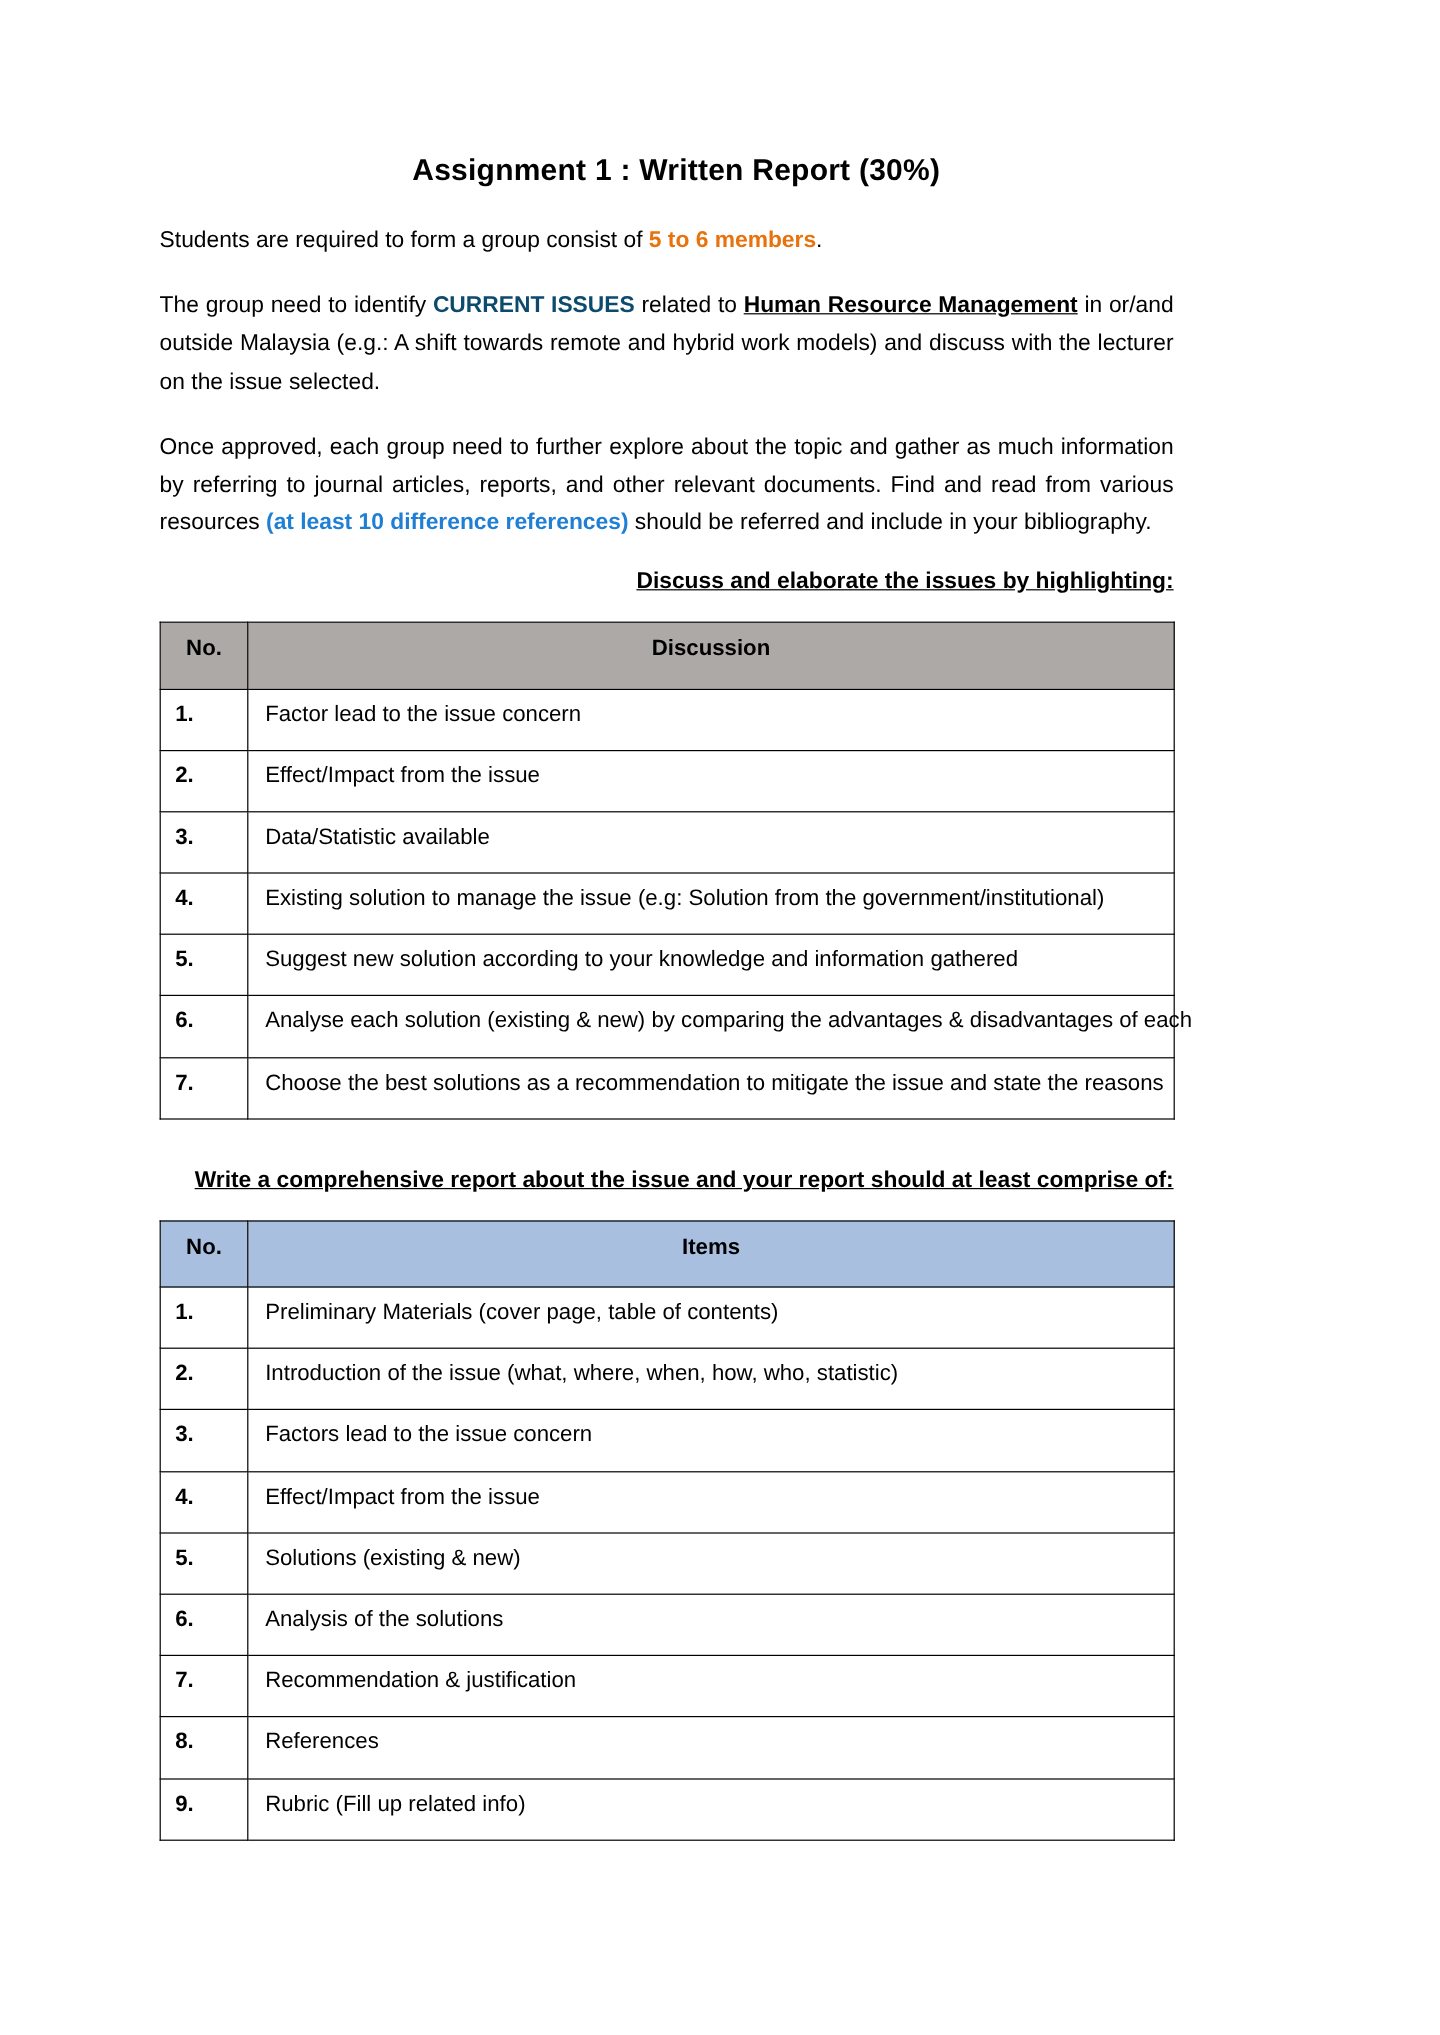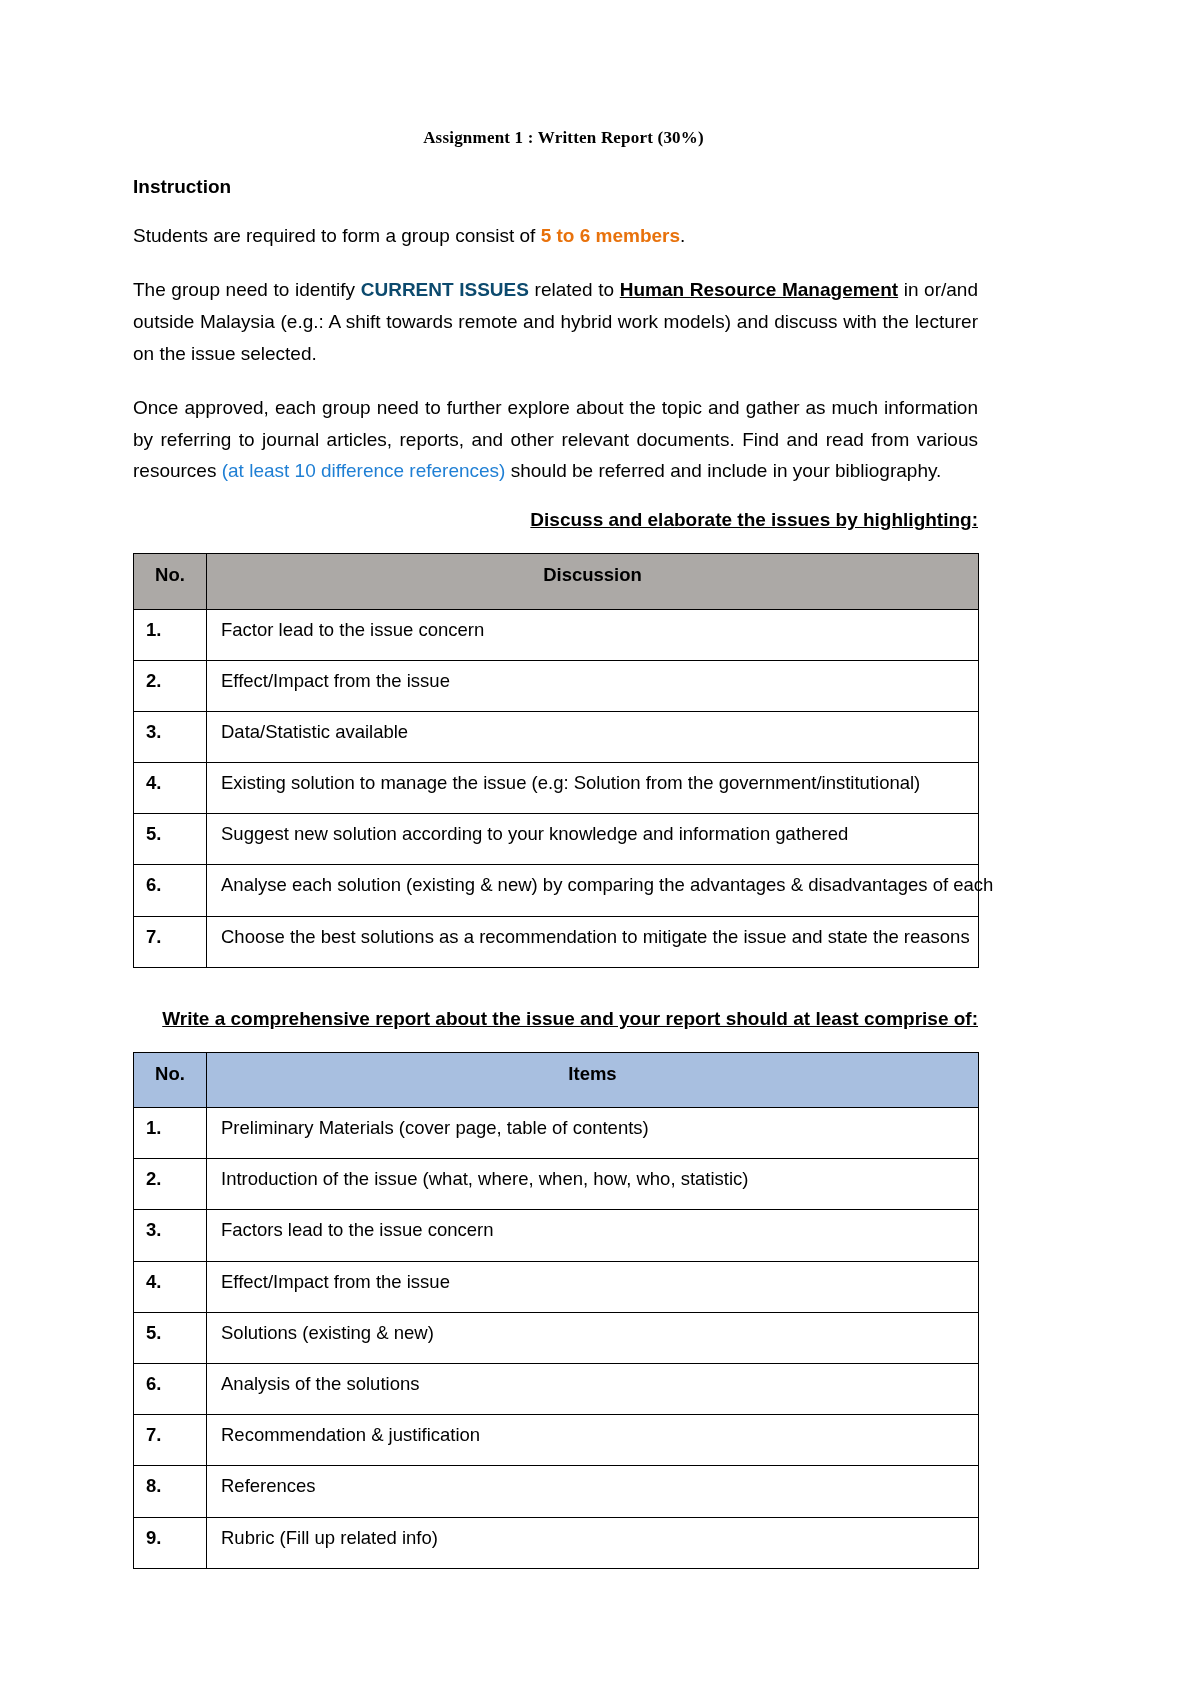--- a/index.html
+++ b/index.html
@@ -17,25 +17,24 @@
     height: 1696px;
     margin: 0 auto;
     background: #ffffff;
     box-sizing: border-box;
     padding: 128px 222px 0 133px;
     overflow: hidden;
   }
   .doc-title {
     text-align: center;
     font-weight: bold;
-    font-size: 17px;
+    font-size: 25px;
     letter-spacing: 0.2px;
     margin: 0 0 28px 0;
     padding-left: 16px;
-    font-family: Liberation Serif, serif;
   }
   .section-label {
     font-weight: bold;
     font-size: 19px;
     margin: 0 0 22px 0;
   }
   p.body-text {
     font-size: 19px;
     line-height: 1.68;
     margin: 0 0 22px 0;
@@ -52,21 +51,21 @@
   .red {
     color: #0c4a6e;
     font-weight: bold;
   }
   .bold {
     font-weight: bold;
     text-decoration: underline;
   }
   .blue {
     color: #1F7FD4;
-    font-weight: normal;
+    font-weight: bold;
     margin-top: 28px;
   }
   .underline-head {
     font-weight: bold;
     font-size: 19px;
     text-decoration: underline;
     margin: 0 0 10px 0;
     display: block;
     text-align: right;
   }
@@ -116,21 +115,20 @@
     height: 40px;
   }
 </style>
 </head>
 <body>
 
 <div class="page">
 
   <div class="doc-title">Assignment 1 : Written Report (30%)</div>
 
-  <div class="section-label">Instruction</div>
 
   <p class="body-text nojust"><span>Students are required to form a group consist of </span><span class="orange">5 to 6 members</span><span>.</span></p>
 
   <p class="body-text"><span>The group need to identify </span><span class="red">CURRENT ISSUES</span><span> related to </span><span class="bold">Human Resource Management</span><span> in or/and outside Malaysia (e.g.: A shift towards remote and hybrid work models) and discuss with the lecturer on the issue selected.</span></p>
 
   <p class="body-text"><span>Once approved, each group need to further explore about the topic and gather as much information by referring to journal articles, reports, and other relevant documents. Find and read from various resources </span><span class="blue">(at least 10 difference references)</span><span> should be referred and include in your bibliography.</span></p>
 
   <span class="underline-head">Discuss and elaborate the issues by highlighting:</span>
 
   <table class="doc-table table-gray">

